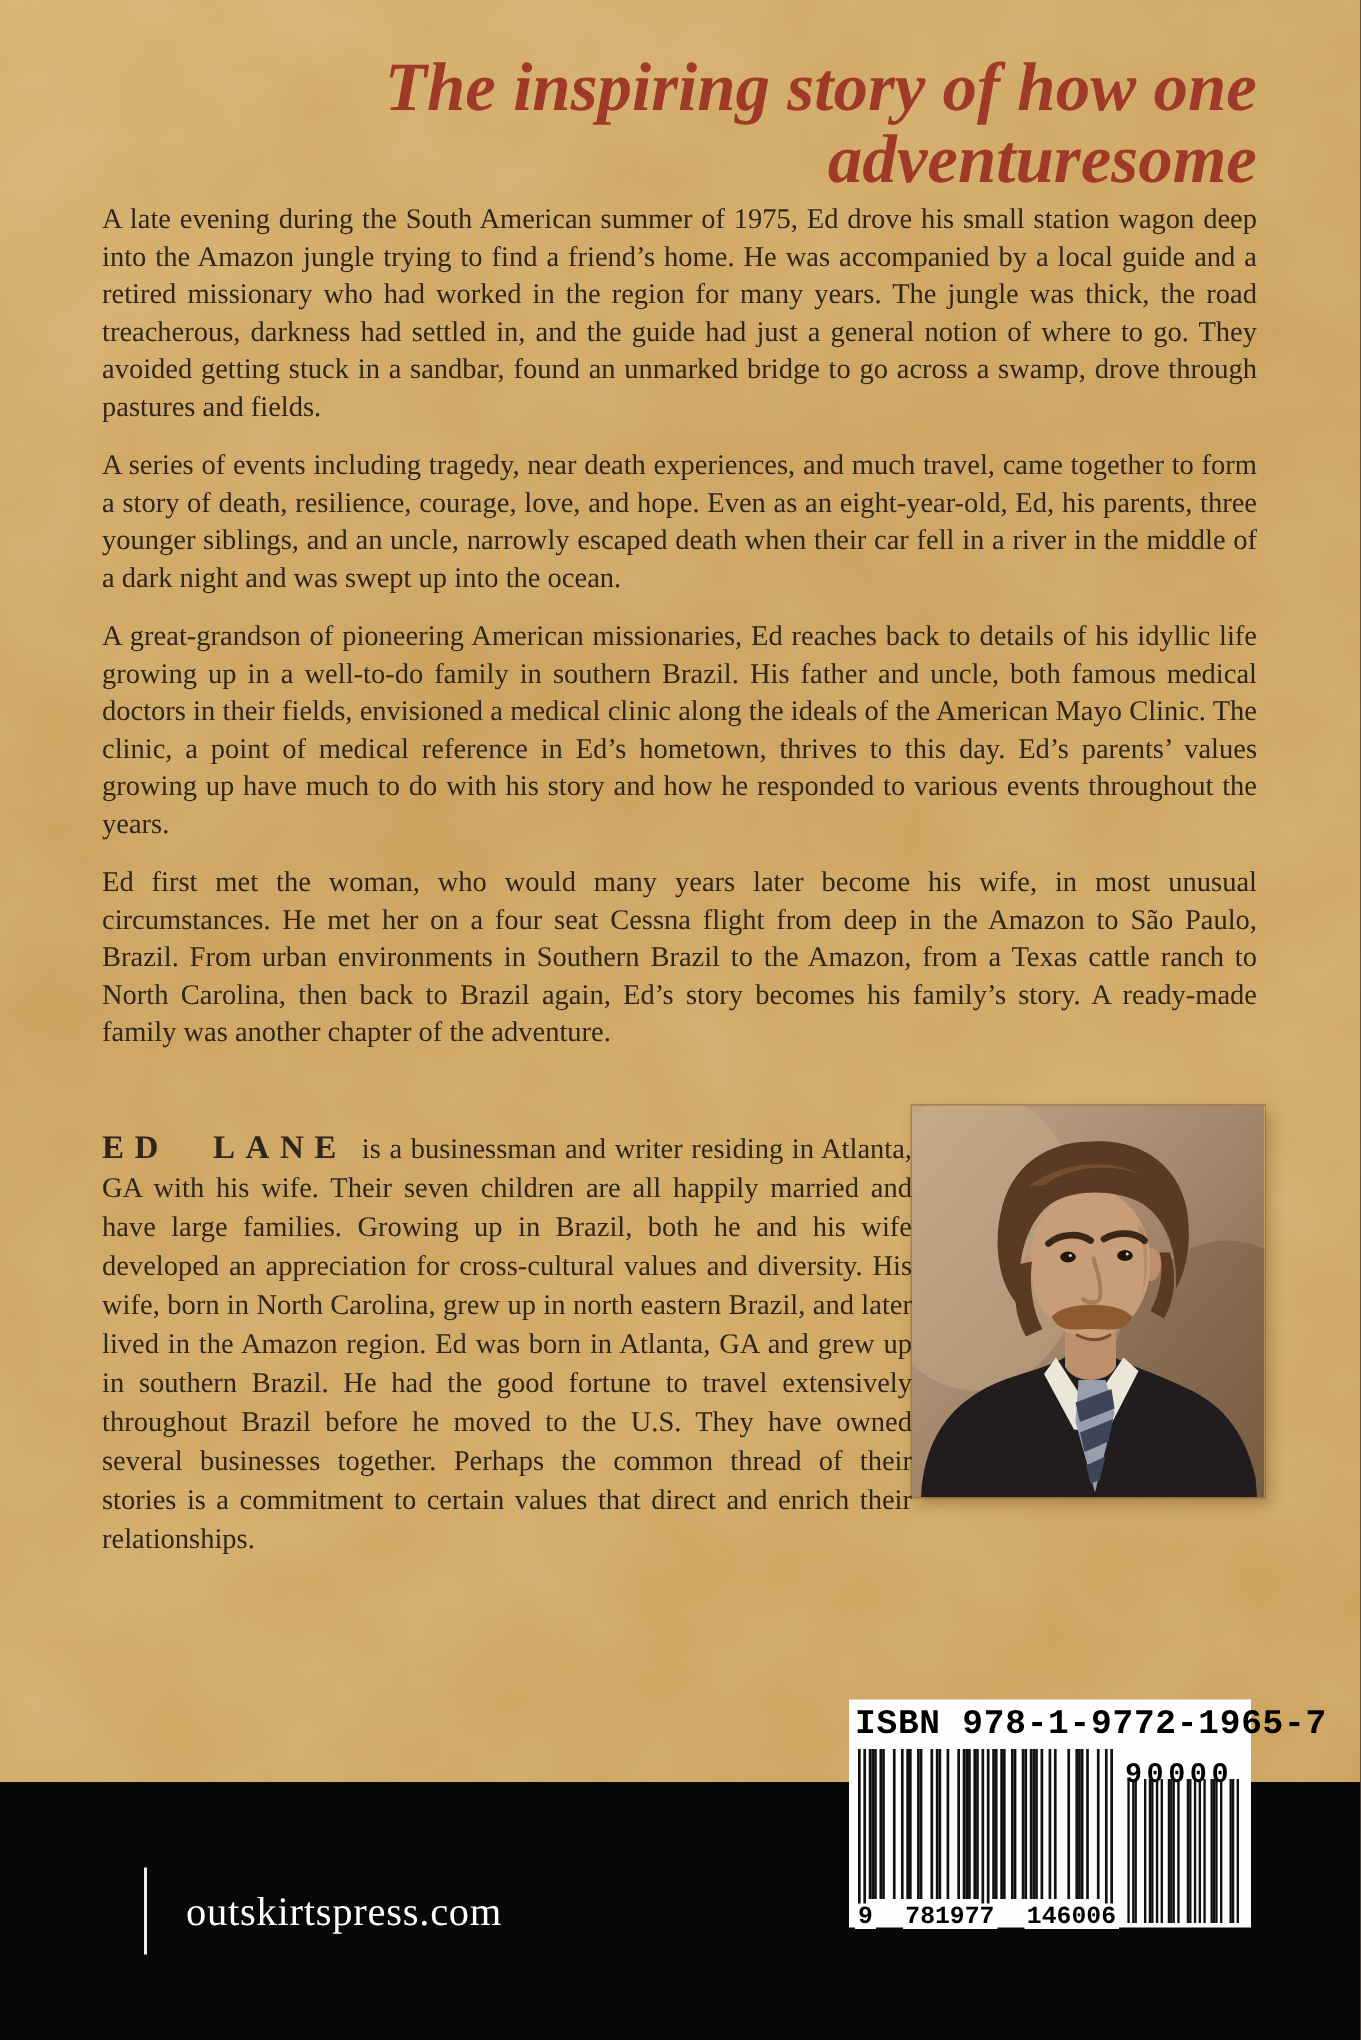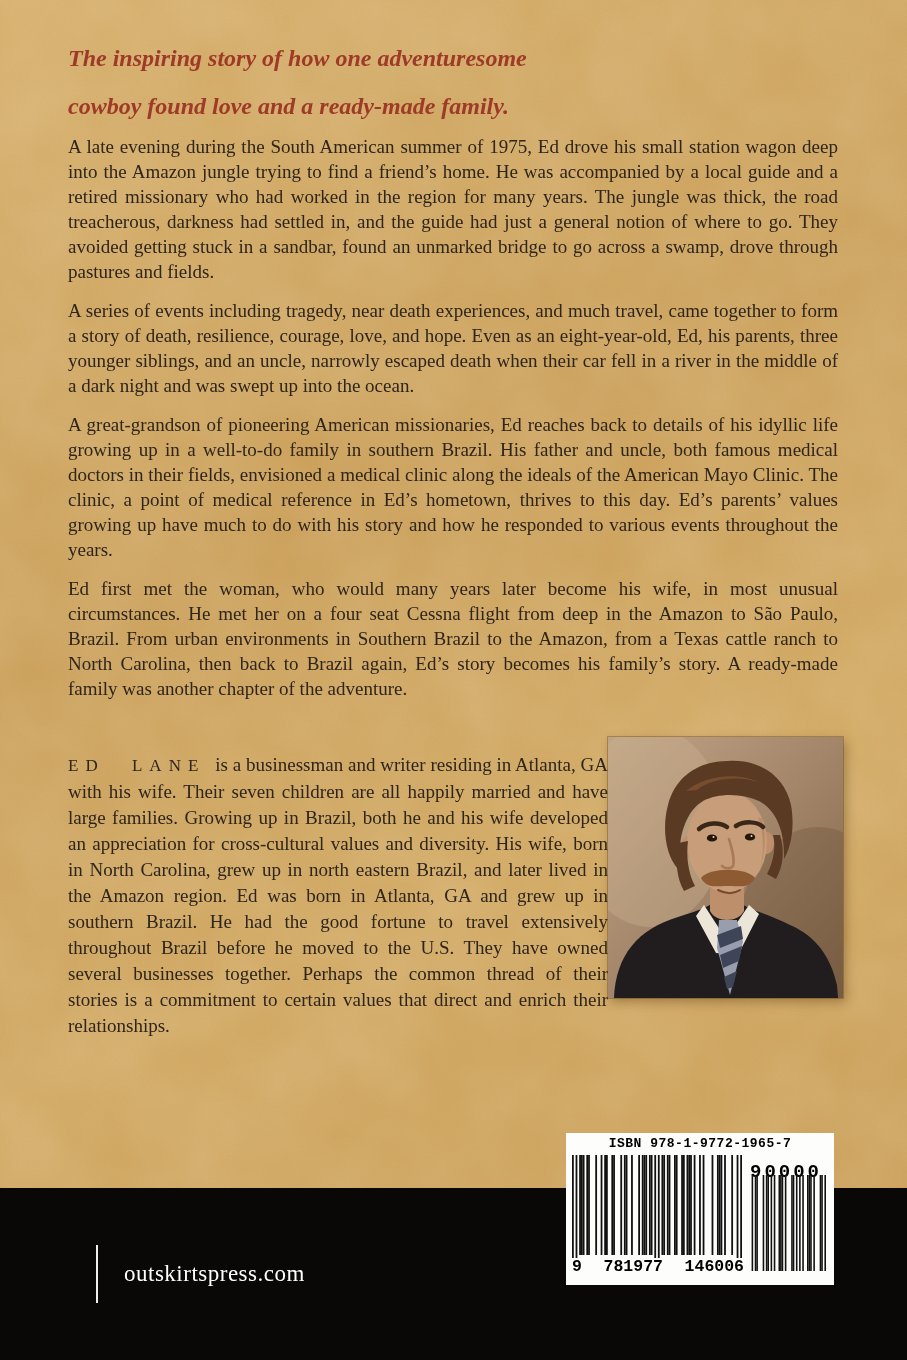--- a/index.html
+++ b/index.html
@@ -4,43 +4,43 @@
 <style>
   html,body{margin:0;padding:0;background:#333;}
   .cover{
     position:relative;width:907px;height:1360px;overflow:hidden;
     background:linear-gradient(155deg,#d9b06a 0%,#cda058 38%,#d4a961 62%,#c99a50 100%);
     font-family:"Liberation Serif",serif;color:#2e251b;
   }
   .texture{position:absolute;left:0;top:0;z-index:1;pointer-events:none;}
   .content{position:absolute;left:68px;right:69px;top:0;z-index:2;}
   .category{margin-top:36px;font-size:19px;letter-spacing:.4px;color:#221d16;}
-  .tagline{margin-top:34px;text-align:left;font-style:italic;font-weight:600;
-    font-size:24px;line-height:48px;color:#9e3a27;}
+  .tagline{margin-top:34px;text-align:right;font-style:italic;font-weight:600;
+    font-size:46px;line-height:48px;color:#9e3a27;}
   .synopsis{margin-top:4px;}
   .synopsis p{margin:0 0 14px 0;font-size:19px;line-height:25px;text-align:justify;}
   .bio{display:flex;margin-top:32px;}
   .bio-text{width:540px;flex:none;font-size:19px;line-height:26px;text-align:justify;}
-  .author-name{font-size:17px;letter-spacing:7px;word-spacing:16px;margin-right:10px;}
+  .author-name{font-size:22px;letter-spacing:7px;word-spacing:16px;margin-right:10px;font-weight:bold;}
   .photo{margin-left:auto;width:235px;height:261px;margin-top:4px;flex:none;
     box-shadow:0 0 0 1px rgba(90,60,25,.35),3px 4px 10px rgba(70,40,10,.35);}
   .photo svg{display:block;width:235px;height:261px;}
   .footer{position:absolute;left:0;right:0;bottom:0;height:172px;background:#0a0807;z-index:3;
     display:flex;align-items:center;padding-left:74px;box-sizing:border-box;}
   .logo{color:#fff;line-height:1;}
   .logo .top{font-size:31px;letter-spacing:.5px;}
   .logo .row{display:flex;align-items:flex-start;margin-top:1px;}
   .logo .rule{width:44px;height:2px;background:#fff;margin-top:5px;margin-right:2px;}
   .logo .press{font-size:31px;}
   .logo sup{font-size:10px;vertical-align:14px;letter-spacing:0;}
   .vdivider{width:2px;height:58px;background:#efefef;margin:0 26px 0 22px;}
-  .website{color:#fff;font-size:23px;letter-spacing:.5px;}
+  .website{color:#fff;font-size:27px;letter-spacing:.5px;}
   .barcode-box{position:absolute;left:566px;top:1133px;width:268px;height:152px;z-index:4;
     background:#fdfdfc;box-sizing:border-box;padding:3px 4px;}
-  .isbn-line{font-family:"Liberation Mono",monospace;font-weight:700;font-size:13px;
+  .isbn-line{font-family:"Liberation Mono",monospace;font-weight:700;font-size:23px;
     letter-spacing:.5px;text-align:center;color:#000;white-space:nowrap;}
   .bars-row{position:relative;height:122px;margin-top:2px;}
   .main-bars{position:absolute;left:2px;top:2px;width:170px;height:114px;fill:#111;}
   .price{position:absolute;right:8px;top:8px;font-family:"Liberation Mono",monospace;
     font-weight:700;font-size:19px;letter-spacing:3px;color:#000;}
   .supp-bars{position:absolute;right:4px;top:22px;width:76px;height:96px;fill:#111;}
   .ean-digits{position:absolute;left:0;bottom:0;width:176px;display:flex;
     justify-content:space-between;font-family:"Liberation Mono",monospace;
     font-weight:700;font-size:16.5px;color:#000;}
   .ean-digits span{background:#fdfdfc;padding:0 2px;line-height:1.05;}
@@ -60,21 +60,20 @@
       <feColorMatrix type="matrix" values="0 0 0 0 0.96  0 0 0 0 0.85  0 0 0 0 0.62  0 0 0 0.22 0"></feColorMatrix>
       </filter>
     <rect width="907" height="1360" filter="url(#mottle)"></rect>
     <rect width="907" height="1360" filter="url(#grain)"></rect>
   </svg>
 
   <div class="content">
 
     <div class="tagline">
       <div>The inspiring story of how one adventuresome</div>
-      <div>cowboy found love and a ready-made family.</div>
     </div>
 
     <div class="synopsis">
       <p>A late evening during the South American summer of 1975, Ed drove his small station wagon deep into the Amazon jungle trying to find a friend’s home. He was accompanied by a local guide and a retired missionary who had worked in the region for many years. The jungle was thick, the road treacherous, darkness had settled in, and the guide had just a general notion of where to go. They avoided getting stuck in a sandbar, found an unmarked bridge to go across a swamp, drove through pastures and fields.</p>
       <p>A series of events including tragedy, near death experiences, and much travel, came together to form a story of death, resilience, courage, love, and hope. Even as an eight-year-old, Ed, his parents, three younger siblings, and an uncle, narrowly escaped death when their car fell in a river in the middle of a dark night and was swept up into the ocean.</p>
       <p>A great-grandson of pioneering American missionaries, Ed reaches back to details of his idyllic life growing up in a well-to-do family in southern Brazil. His father and uncle, both famous medical doctors in their fields, envisioned a medical clinic along the ideals of the American Mayo Clinic. The clinic, a point of medical reference in Ed’s hometown, thrives to this day. Ed’s parents’ values growing up have much to do with his story and how he responded to various events throughout the years.</p>
       <p>Ed first met the woman, who would many years later become his wife, in most unusual circumstances. He met her on a four seat Cessna flight from deep in the Amazon to São Paulo, Brazil. From urban environments in Southern Brazil to the Amazon, from a Texas cattle ranch to North Carolina, then back to Brazil again, Ed’s story becomes his family’s story. A ready-made family was another chapter of the adventure.</p>
     </div>
 
     <div class="bio">

